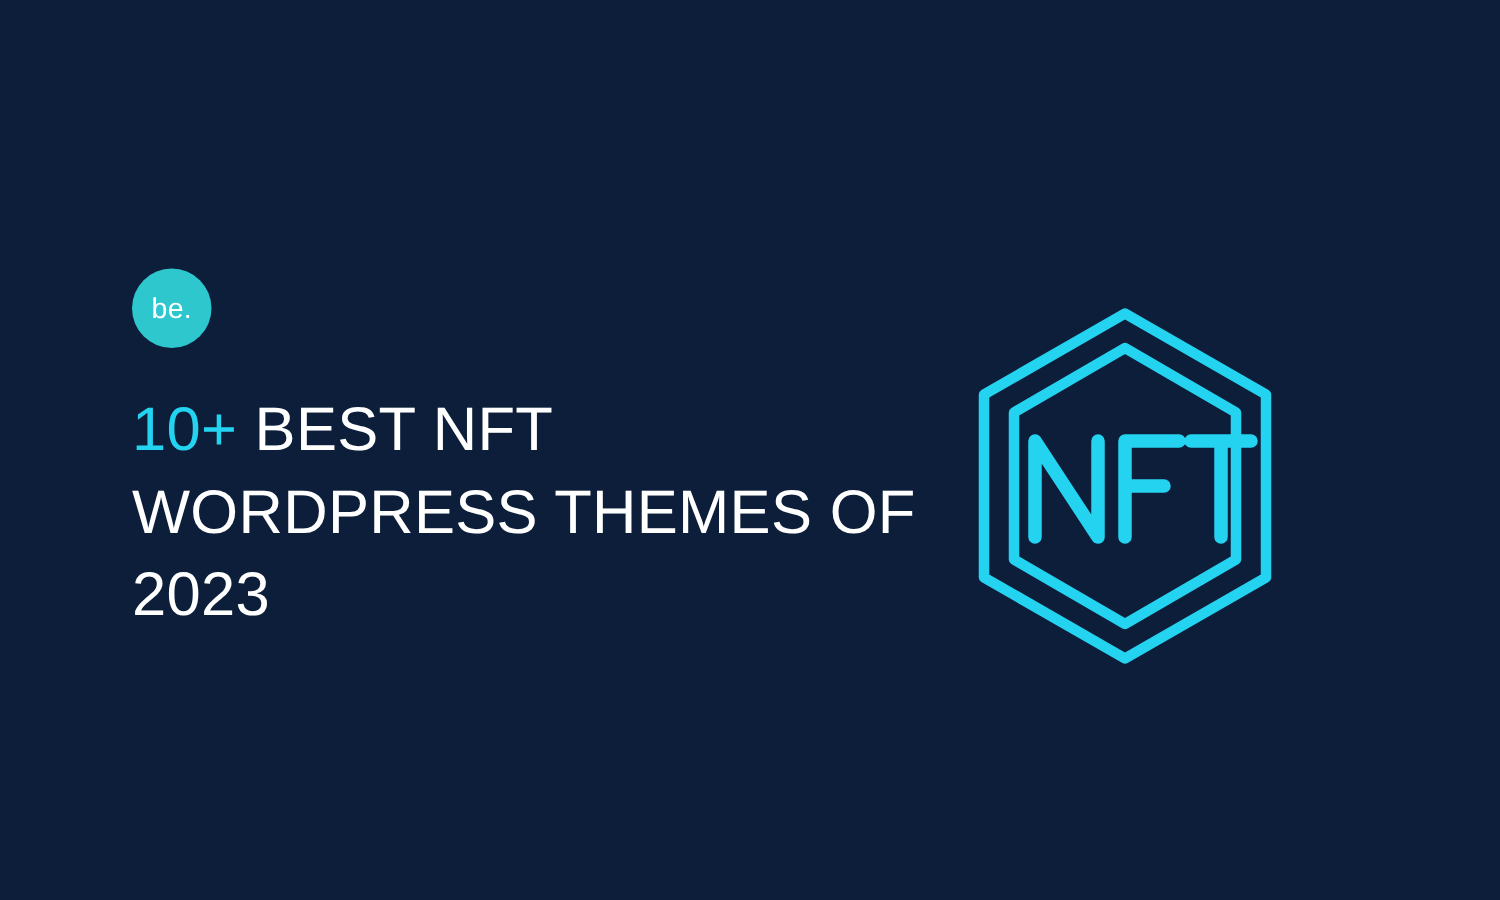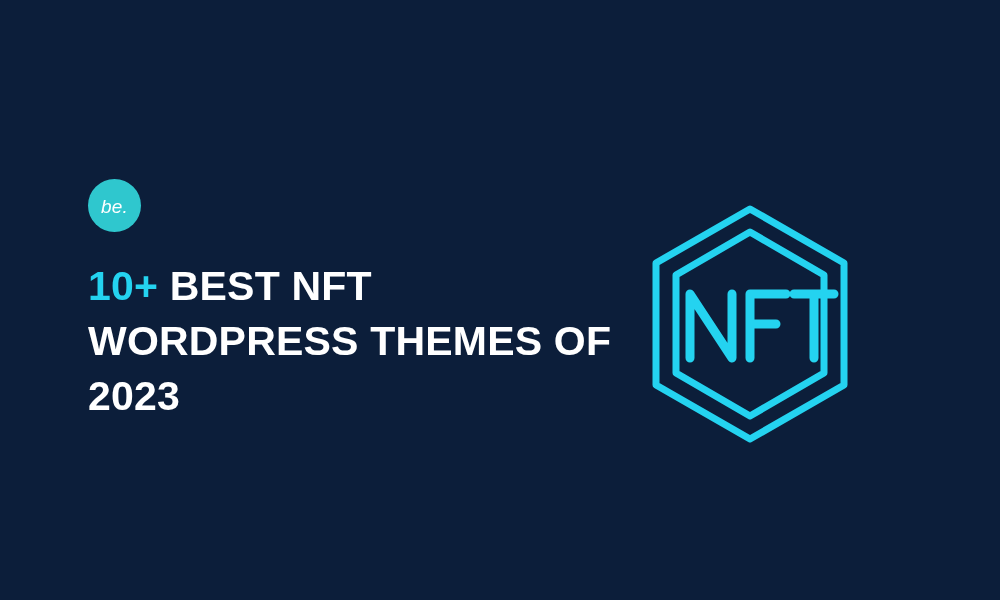--- a/index.html
+++ b/index.html
@@ -22,21 +22,20 @@
     overflow: hidden;
   }
 
   
   .brand-lockup {
     position: absolute;
     left: 88px;
     top: 179px;
     display: flex;
     gap: 20px;
-    font-style: italic;
   }
 
   .brand-mark {
     width: 53px;
     height: 53px;
     border-radius: 50%;
     background: #2FC7CE;
     display: flex;
     align-items: center;
     justify-content: center;
@@ -71,21 +70,21 @@
     color: #F2F5F8;
   }
 
   
   .headline {
     position: absolute;
     left: 88px;
     top: 259px;
     width: 530px;
     font-family: "Liberation Sans", sans-serif;
-    font-weight: 700;
+    font-weight: 400;
     font-size: 41px;
     line-height: 55px;
     letter-spacing: 0.2px;
     color: #FFFFFF;
     text-transform: uppercase;
     margin: 0;
   }
   .headline-accent {
     color: #24D3F0;
   }

